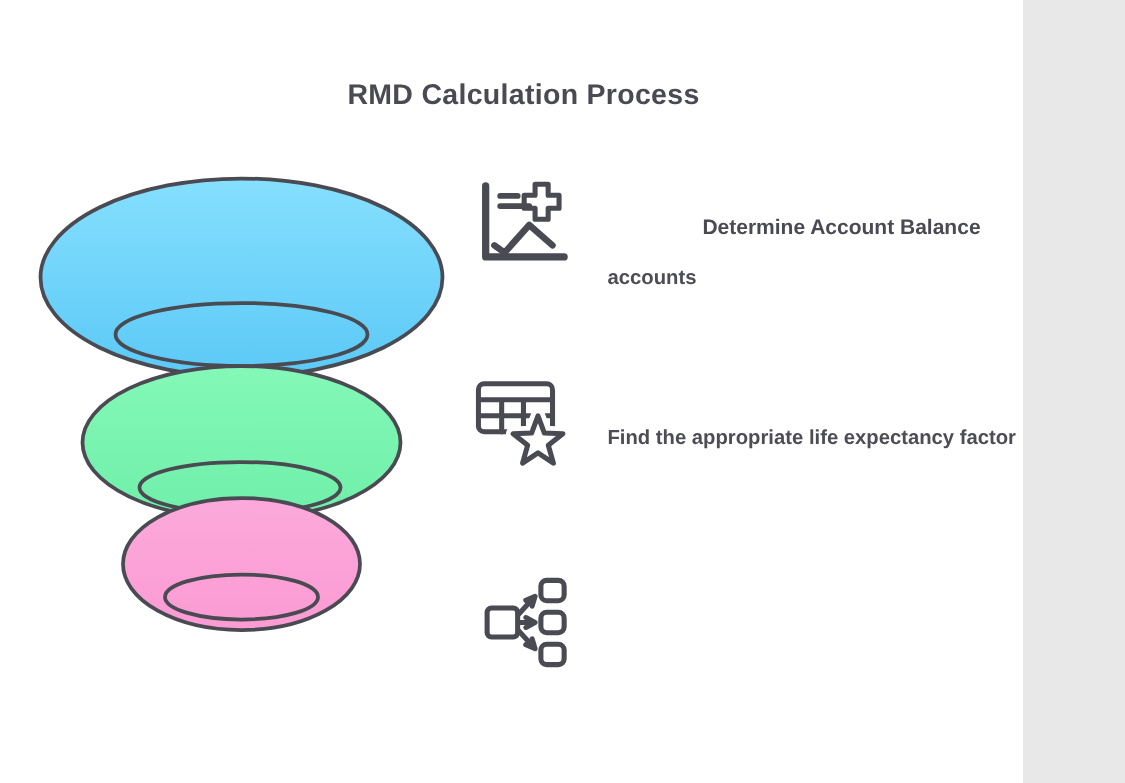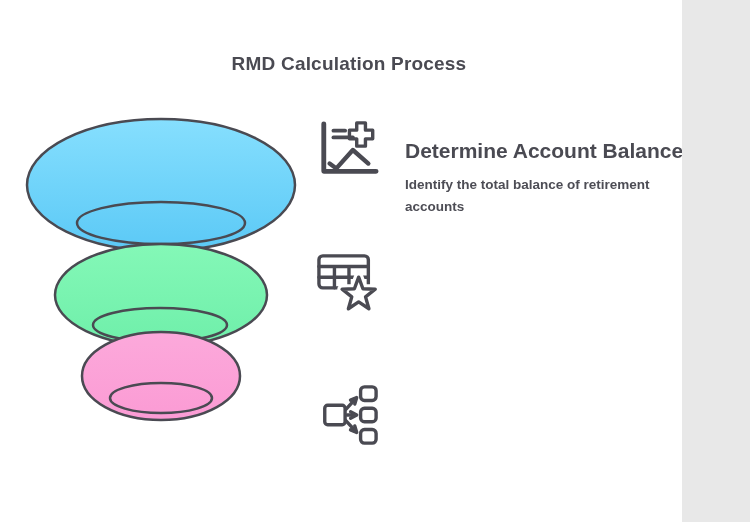--- a/index.html
+++ b/index.html
@@ -16,22 +16,22 @@
   }
   .funnel { position:absolute; left:0; top:0; width:750px; height:522px; }
   .step { position:absolute; left:317px; width:400px; }
   .step-1 { top:119px; }
   .step-2 { top:252px; }
   .step-3 { top:384px; }
   .step .icon { position:absolute; left:0; top:0; width:62px; height:62px; }
   .step .icon svg { width:100%; height:100%; }
   .step .text { padding-left:88px; padding-top:19px; }
   .step h2 {
-    margin:0; font-size:21px; line-height:26px; font-weight:700;
-    white-space:nowrap; color:var(--c-heading,#4a4a52);
+    margin:0; font-size:14px; line-height:26px; font-weight:700;
+    white-space:nowrap; color:var(--c-heading,#4a4a52);text-align:center;
   }
   .desc {
     margin-top:10px; font-size:13.5px; line-height:22px; font-weight:700;
     color:var(--c-description,#4d4d55);
   }
   .desc div { white-space:nowrap; }
   .ic { fill:none; stroke:var(--c-icon_stroke,#4a4a52); stroke-linecap:round; stroke-linejoin:round; }
 </style>
 </head>
 <body>
@@ -71,36 +71,39 @@
         <path class="ic" stroke-width="5" d="M7,3 V52 H61"></path>
         <path class="ic" stroke-width="4" d="M17,10 h12"></path>
         <path class="ic" stroke-width="4" d="M17,17 h20"></path>
         <path class="ic" stroke-width="4.5" d="M13,44 L20,49 L37,30 L53,44"></path>
         <path class="ic" stroke-width="3.5" d="M41,2 h9 v7.5 h7.5 v9 h-7.5 v7.5 h-9 v-7.5 h-7.5 v-9 h7.5 Z"></path>
       </svg>
     </span>
     <div class="text">
       <h2>Determine Account Balance</h2>
       <div class="desc">
-        <div>Identify the total balance of retirement</div>
         <div>accounts</div>
       </div>
     </div>
   </div>
 
   <div class="step step-2">
     <span class="icon">
       <svg viewBox="0 0 64 60" xmlns="http://www.w3.org/2000/svg">
         <rect class="ic" stroke-width="3.5" x="2" y="2" width="51" height="33" rx="4"></rect>
         <path class="ic" stroke-width="3.5" d="M2,13 H53 M2,24 H53 M18,13 V35 M33,13 V35"></path>
         <path d="M43,24 L47.4,35.9 L60.1,36.4 L50.1,44.3 L53.6,56.6 L43,49.5 L32.4,56.6 L35.9,44.3 L25.9,36.4 L38.6,35.9 Z" fill="var(--c-background,#fff)" stroke="var(--c-background,#fff)" stroke-width="10" stroke-linejoin="round"></path>
         <path class="ic" stroke-width="3.5" d="M43,24 L47.4,35.9 L60.1,36.4 L50.1,44.3 L53.6,56.6 L43,49.5 L32.4,56.6 L35.9,44.3 L25.9,36.4 L38.6,35.9 Z"></path>
       </svg>
     </span>
     <div class="text">
+      <div class="desc">
+        <div>Find the appropriate life expectancy factor</div>
+        <div></div>
+      </div>
     </div>
   </div>
 
   <div class="step step-3">
     <span class="icon">
       <svg viewBox="0 0 64 64" xmlns="http://www.w3.org/2000/svg">
         <rect class="ic" stroke-width="3.5" x="8" y="22" width="21" height="20" rx="3"></rect>
         <rect class="ic" stroke-width="3.5" x="45" y="3" width="16" height="14" rx="4"></rect>
         <rect class="ic" stroke-width="3.5" x="45" y="25" width="16" height="14" rx="4"></rect>
         <rect class="ic" stroke-width="3.5" x="45" y="47" width="16" height="14" rx="4"></rect>

